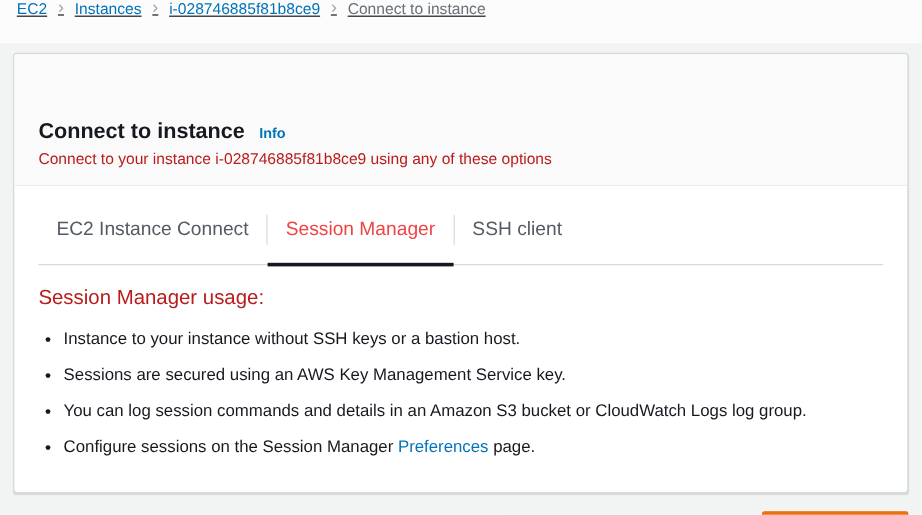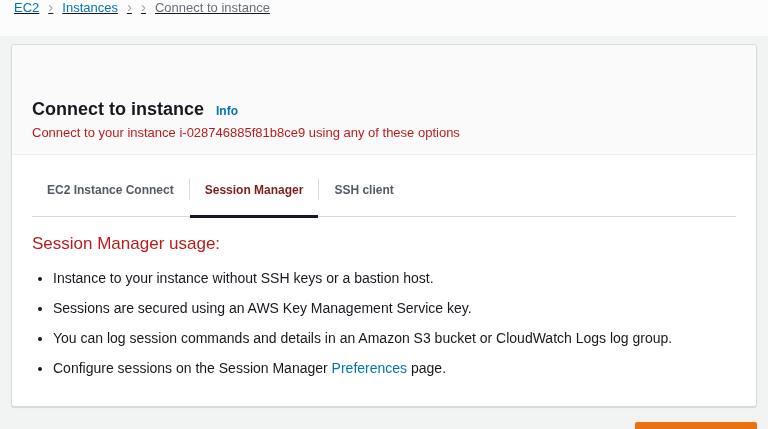--- a/index.html
+++ b/index.html
@@ -56,28 +56,28 @@
   
   .tabs-row {
     display: flex;
     align-items: stretch;
     margin: 18px 20px 0;
     border-bottom: 1px solid #d5dbdb;
     position: relative;
   }
   .tab {
     padding: 10px 15px 19px;
-    font-size: 12px;
-    font-weight: bold;
+    font-size: 16px;
+    font-weight: normal;
     color: #545b64;
     position: relative;
     cursor: pointer;
     white-space: nowrap;
   }
-  .tab.active { color: #7f1d1d; }
+  .tab.active { color: #ef4444; }
   .tab.active::after {
     content: "";
     position: absolute;
     left: 0; right: 0; bottom: -2px;
     height: 3px;
     background: #16191f;
   }
   .tab-sep { width: 1px; background: #d5dbdb; margin: 6px 0 16px; }
 
   
@@ -124,20 +124,21 @@
   }
 </style>
 </head>
 <body>
 
 <nav class="breadcrumb-bar">
   <a class="crumb-link">EC2</a>
   <span class="crumb-sep">›</span>
   <a class="crumb-link">Instances</a>
   <span class="crumb-sep">›</span>
+  <a class="crumb-link">i-028746885f81b8ce9</a>
   <span class="crumb-sep">›</span>
   <span class="crumb-current">Connect to instance</span>
 </nav>
 
 <section class="panel">
   <header class="panel-header">
     <div class="panel-title-row">
       <h1 class="panel-title">Connect to instance</h1>
       <a class="info-link">Info</a>
     </div>

